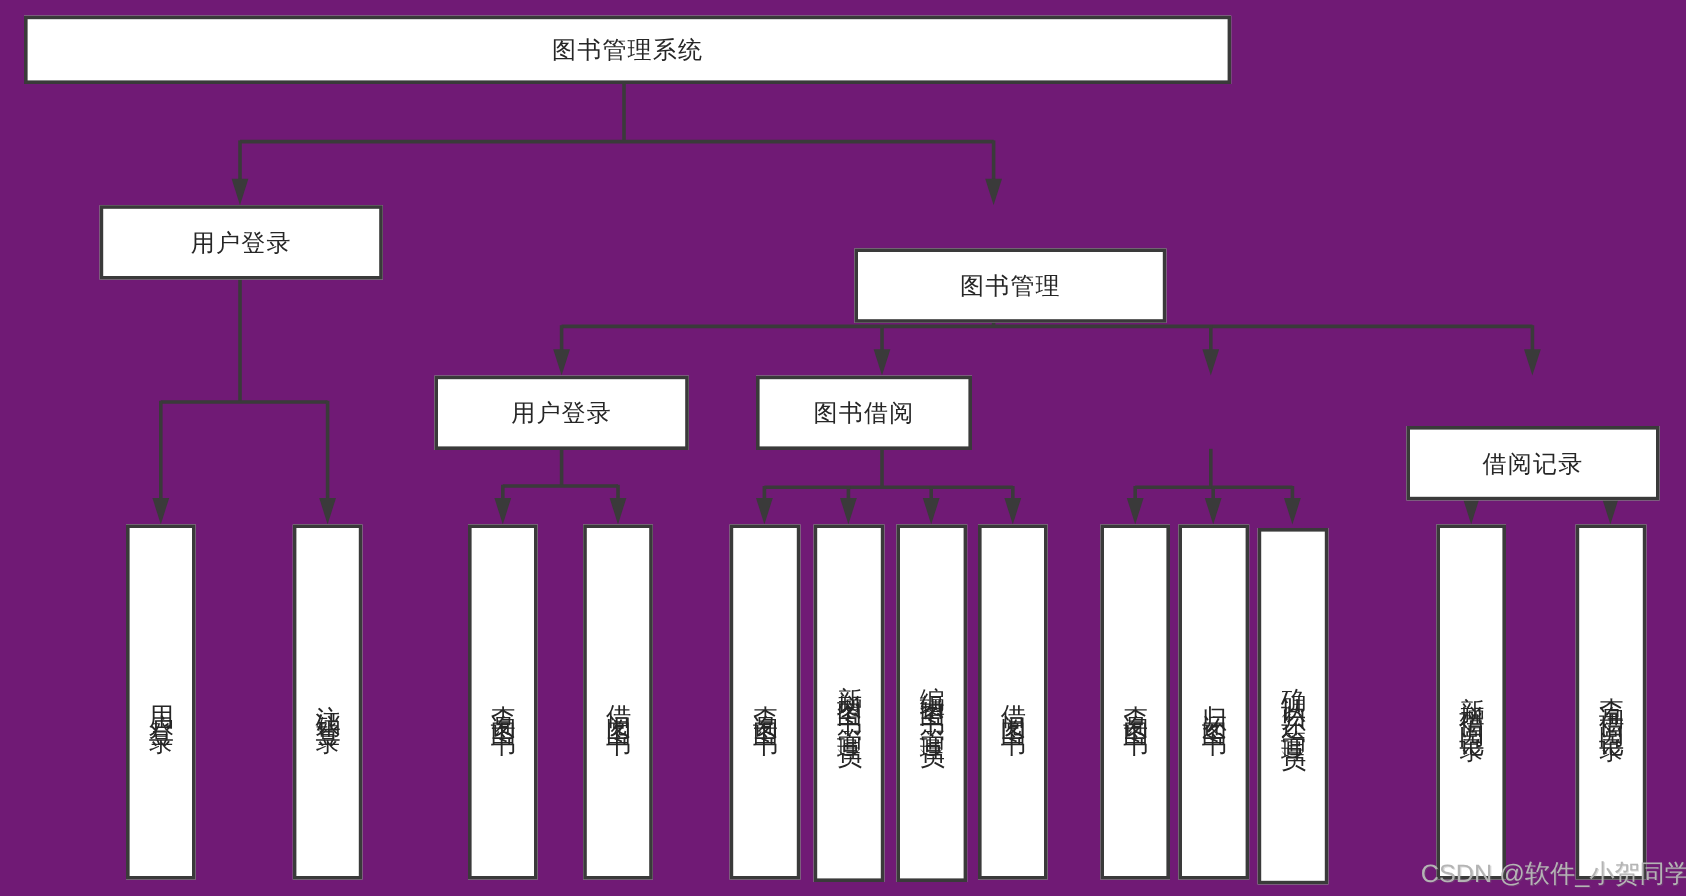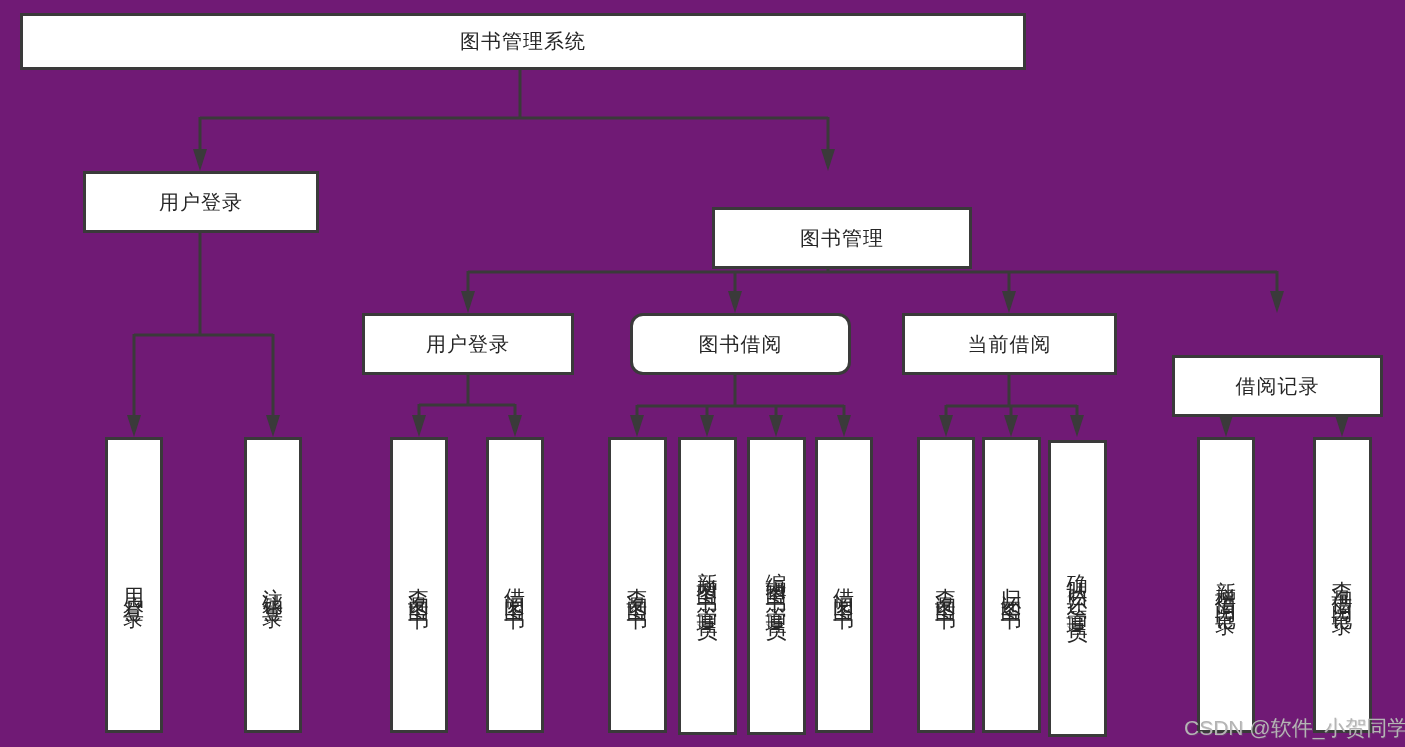--- a/index.html
+++ b/index.html
@@ -137,25 +137,22 @@
   <div class="node h" style="left:83px; top:171px; width:236px; height:62px;">
     <span>用户登录</span>
   </div>
   <div class="node h" style="left:712px; top:171px; width:260px; height:62px;margin-top:36px;">
     <span>图书管理</span>
   </div>
 
   <div class="node h" style="left:362px; top:313px; width:212px; height:62px;">
     <span>用户登录</span>
   </div>
-  <div class="node h" style="left:630px; top:313px; width:221px; height:62px;border-radius:13px;">
+  <div class="node h" style="left:630px; top:313px; width:180px; height:62px;">
     <span>图书借阅</span>
-  </div>
-  <div class="node h" style="left:902px; top:313px; width:215px; height:62px;">
-    <span>当前借阅</span>
   </div>
   <div class="node h" style="left:1172px; top:313px; width:211px; height:62px;margin-top:42px;">
     <span>借阅记录</span>
   </div>
 
   <div class="node v" style="left:105px; top:437px; width:58px; height:296px;">
     <span class="vtext">用户登录</span>
   </div>
   <div class="node v" style="left:244px; top:437px; width:58px; height:296px;">
     <span class="vtext">注销登录</span>

